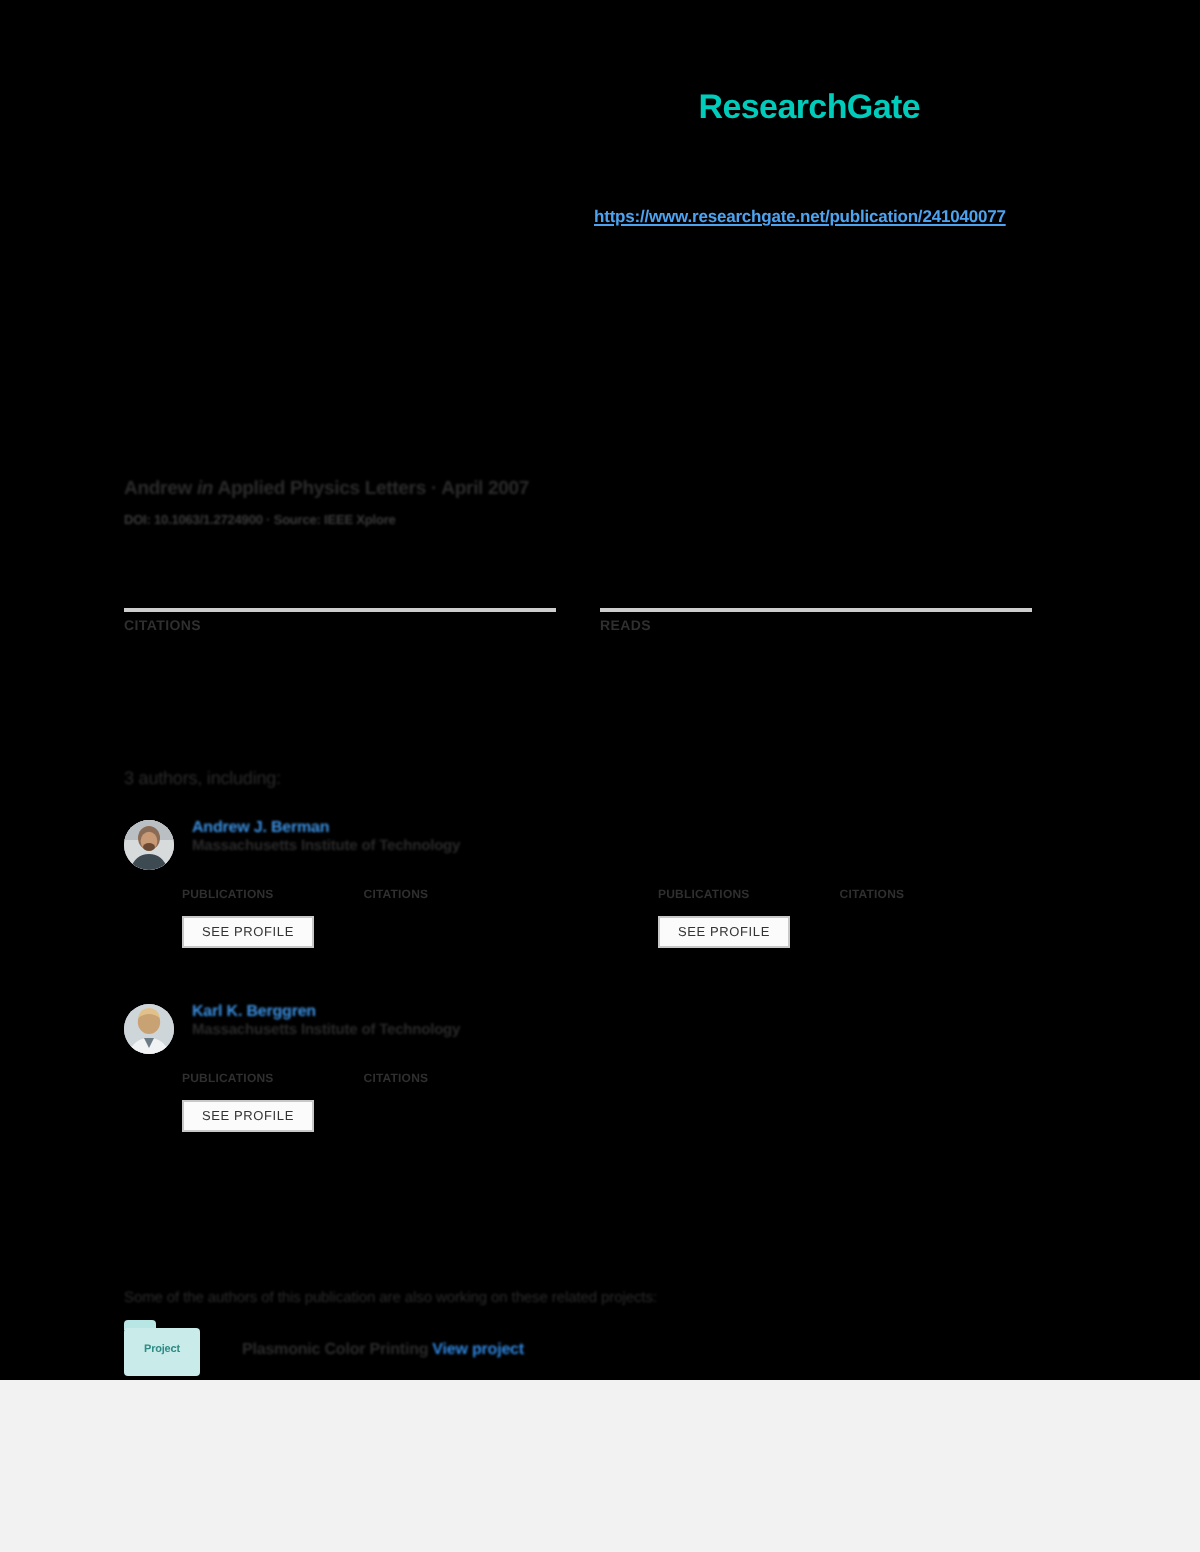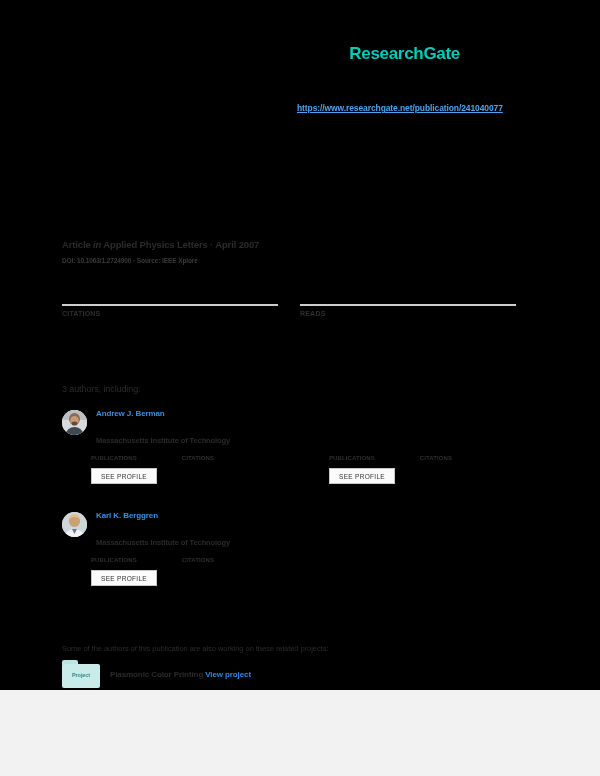--- a/index.html
+++ b/index.html
@@ -179,21 +179,21 @@
   }
   .author-name {
     font-size: 8px;
     font-weight: bold;
     color: #3b8fe0;
     letter-spacing: -0.1px;
     white-space: nowrap;
     filter: blur(0.4px);
   }
   .author-aff {
-    margin-top: 18px;
+    margin-top: 0;
     font-size: 7.5px;
     font-weight: bold;
     color: #2a2a2a;
     letter-spacing: -0.1px;
     white-space: nowrap;
     filter: blur(0.4px);
   }
   .author-stats {
     margin-top: 6px;
     margin-left: 29px;
@@ -266,21 +266,21 @@
     position: absolute;
     left: 0; top: 12px;
     width: 38px;
     text-align: center;
     font-size: 5.5px;
     font-weight: bold;
     color: #2e8b85;
     letter-spacing: -0.1px;
   }
   .project-text {
-    margin-left: 10px;
+    margin-left: 21px;
     white-space: nowrap;
     font-size: 8px;
     font-weight: bold;
     letter-spacing: -0.1px;
     filter: blur(0.4px);
   }
   .project-title { color: #2b2b2b; }
   .project-link { color: #2f86e0; margin-left: 2px; }
 </style>
 </head>
@@ -289,21 +289,21 @@
 <div class="page">
 
   <div class="rg-logo">ResearchGate</div>
 
   <div class="rg-url">https://www.researchgate.net/publication/241040077</div>
 
   <div class="hidden-title">Fabrication and characterization of sub-10-nm structures</div>
   <div class="hidden-sub">Article in Applied Physics Letters</div>
 
   <div class="article-meta">
-    <span>Article</span>
+    <span>Andrew</span>
     <span class="italic">in</span>
     <span>Applied Physics Letters</span>
     <span>·</span>
     <span>April 2007</span>
   </div>
   <div class="article-doi">DOI: 10.1063/1.2724900 · Source: IEEE Xplore</div>
 
   <div class="stats">
     <div class="stat-col">
       <div class="stat-value"></div>

